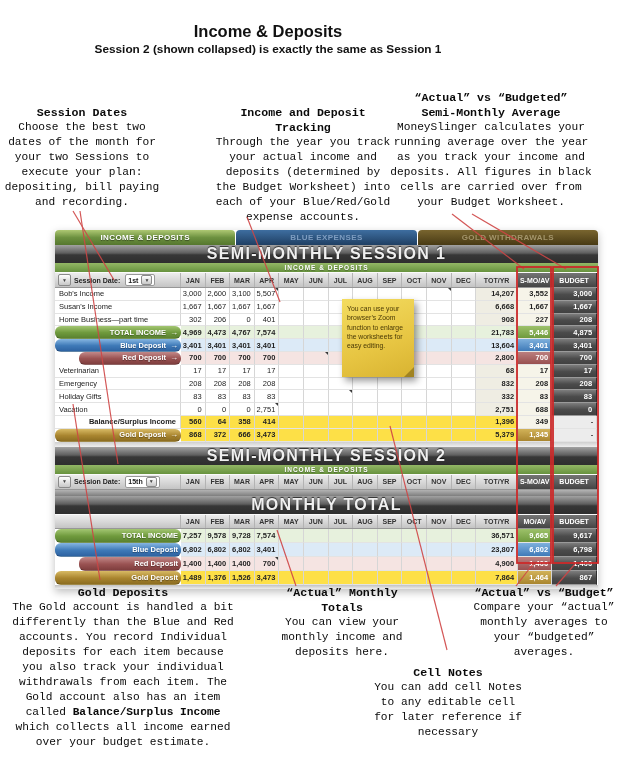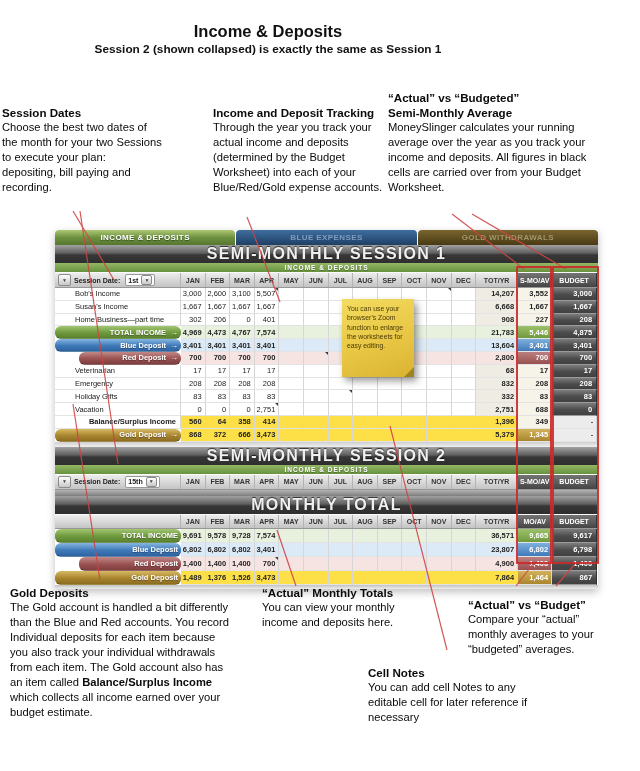--- a/index.html
+++ b/index.html
@@ -4,28 +4,28 @@
 <style>
   html,body{margin:0;padding:0;background:#fff;}
   .page{position:relative;width:640px;height:771px;background:#fff;overflow:hidden;
         font-family:"Liberation Sans",sans-serif;color:#111;}
   
   .title{position:absolute;top:22px;left:0;width:536px;text-align:center;
          font-size:16.5px;font-weight:bold;}
   .subtitle{position:absolute;top:42px;left:0;width:536px;text-align:center;
          font-size:11.8px;font-weight:bold;}
   
-  .ann{position:absolute;font-size:11.2px;line-height:15px;color:#0a0a0a;}
+  .ann{position:absolute;text-align:center;font-size:11.2px;line-height:15px;color:#0a0a0a;font-family:Liberation Mono, monospace;}
   .ann .h{font-weight:bold;font-size:11.6px;}
   .ann-session-dates{left:2px;top:105px;width:160px;}
   .ann-income-tracking{left:213px;top:105px;width:180px;}
   .ann-actual-budgeted{left:388px;top:90px;width:206px;}
   .ann-gold{left:10px;top:585px;width:226px;}
   .ann-monthly-totals{left:262px;top:585px;width:160px;}
-  .ann-avb{left:468px;top:585px;width:152px;margin-top:12px;}
+  .ann-avb{left:468px;top:585px;width:152px;}
   .ann-cell-notes{left:368px;top:665px;width:160px;}
   
   .sheet{position:absolute;left:55px;top:230px;width:543px;
          box-shadow:0 3px 8px rgba(0,0,0,.25);}
   .tabbar{display:flex;height:15px;}
   .tab{flex:1;border-radius:4px 4px 0 0;display:flex;align-items:center;justify-content:center;
        font-size:8px;font-weight:bold;letter-spacing:.4px;margin-right:1px;}
   .tab:last-child{margin-right:0;}
   .tab.green{background:linear-gradient(180deg,#aec873 0%,#6d9140 50%,#55772e 100%);
        color:#fff;text-shadow:0 1px 1px rgba(0,0,0,.45);}
@@ -51,21 +51,21 @@
   .sd-label{font-size:7px;font-weight:bold;color:#222;}
   .sd-value{background:#fff;border:1px solid #999;border-radius:2px;font-size:7px;font-weight:bold;
        padding:0 2px;margin-left:5px;height:10px;display:flex;align-items:center;color:#222;}
   .sd-value .dd-btn{margin:0 0 0 3px;width:9px;height:8px;}
   .cell{font-size:7.5px;display:flex;align-items:center;justify-content:flex-end;padding-right:3px;
        border-right:1px solid #d6d6d6;border-bottom:1px solid #e3e3e3;color:#222;position:relative;
        background:#fff;overflow:hidden;white-space:nowrap;}
   .row.s .cell{height:11.8px;}
   .row.m .cell{height:13px;}
   .cell.b{font-weight:bold;}
-  .lbl{justify-content:flex-start;padding-left:20px;}
+  .lbl{justify-content:flex-start;padding-left:4px;}
   .lbl-balance{justify-content:flex-end;font-weight:bold;padding-right:4px;}
   .bar{justify-content:flex-end;color:#fff;font-weight:bold;border-right:none;border-bottom:1px solid rgba(0,0,0,.25);
        text-shadow:0 1px 1px rgba(0,0,0,.35);border-radius:6px;}
   .bar .arrow{margin-left:4px;font-size:8px;}
   .bar-green{background:linear-gradient(180deg,#a3c672 0%,#6f9a3d 55%,#5a8230 100%);}
   .bar-blue{background:linear-gradient(180deg,#86b6e2 0%,#3f7ab8 55%,#2e63a2 100%);}
   .bar-red{background:linear-gradient(180deg,#c28989 0%,#9a5252 55%,#7f3e3e 100%);margin-left:24px;}
   .bar-gold{background:linear-gradient(180deg,#d8ba64 0%,#a9852f 55%,#8c6d21 100%);}
   .t-green{background:#e7f1dd;}
   .t-blue{background:#dceaf7;}
@@ -434,21 +434,21 @@
           <div class="hc">NOV</div>
           <div class="hc">DEC</div>
           <div class="hc">TOT/YR</div>
           <div class="hc dark">MO/AV</div>
           <div class="hc dark">BUDGET</div>
         </div>
         <div class="row data m">
           <div class="cell bar bar-green">
             <span>TOTAL INCOME</span>
           </div>
-          <div class="cell val t-green b">9,691</div>
+          <div class="cell val t-green b">7,257</div>
           <div class="cell val t-green b">9,578</div>
           <div class="cell val t-green b">9,728</div>
           <div class="cell val t-green b">7,574</div>
           <div class="cell val t-green b"></div>
           <div class="cell val t-green b"></div>
           <div class="cell val t-green b"></div>
           <div class="cell val t-green b"></div>
           <div class="cell val t-green b"></div>
           <div class="cell val t-green b"></div>
           <div class="cell val t-green b"></div>

